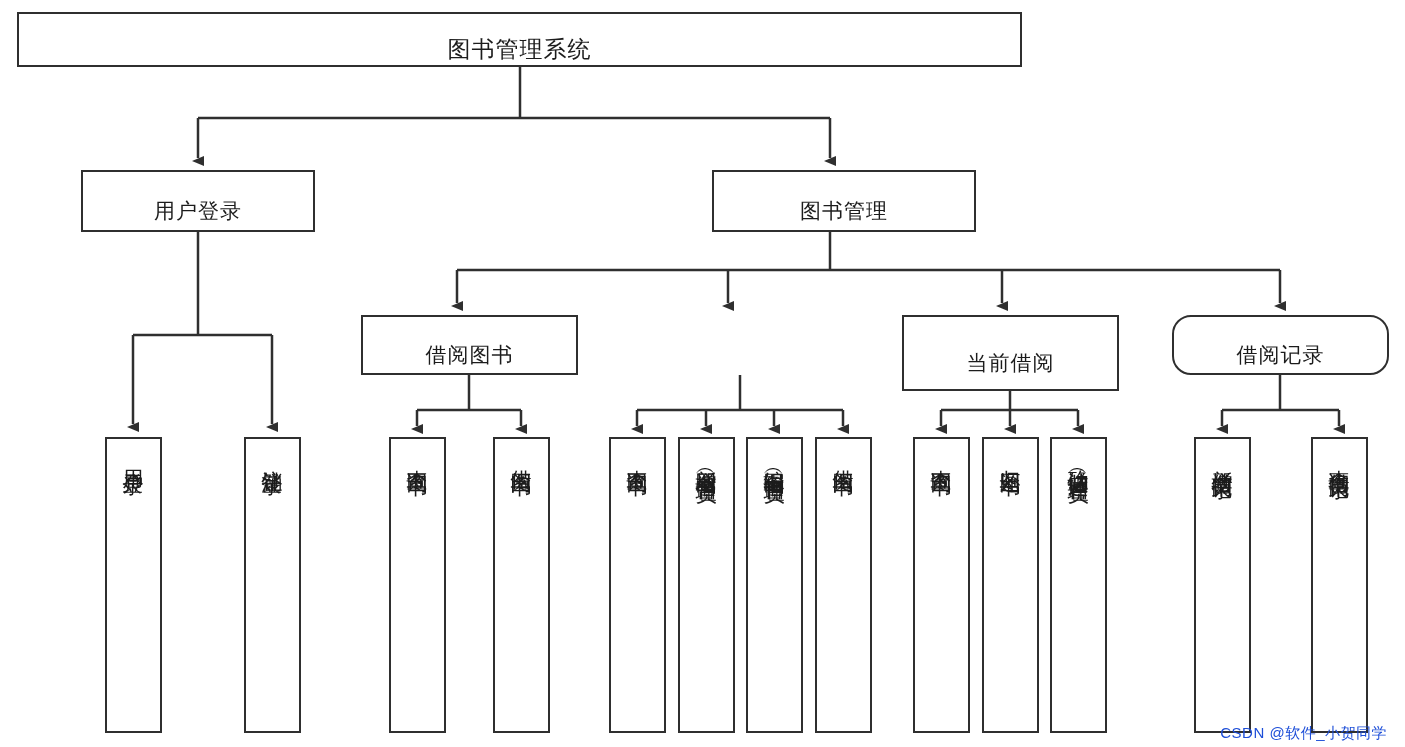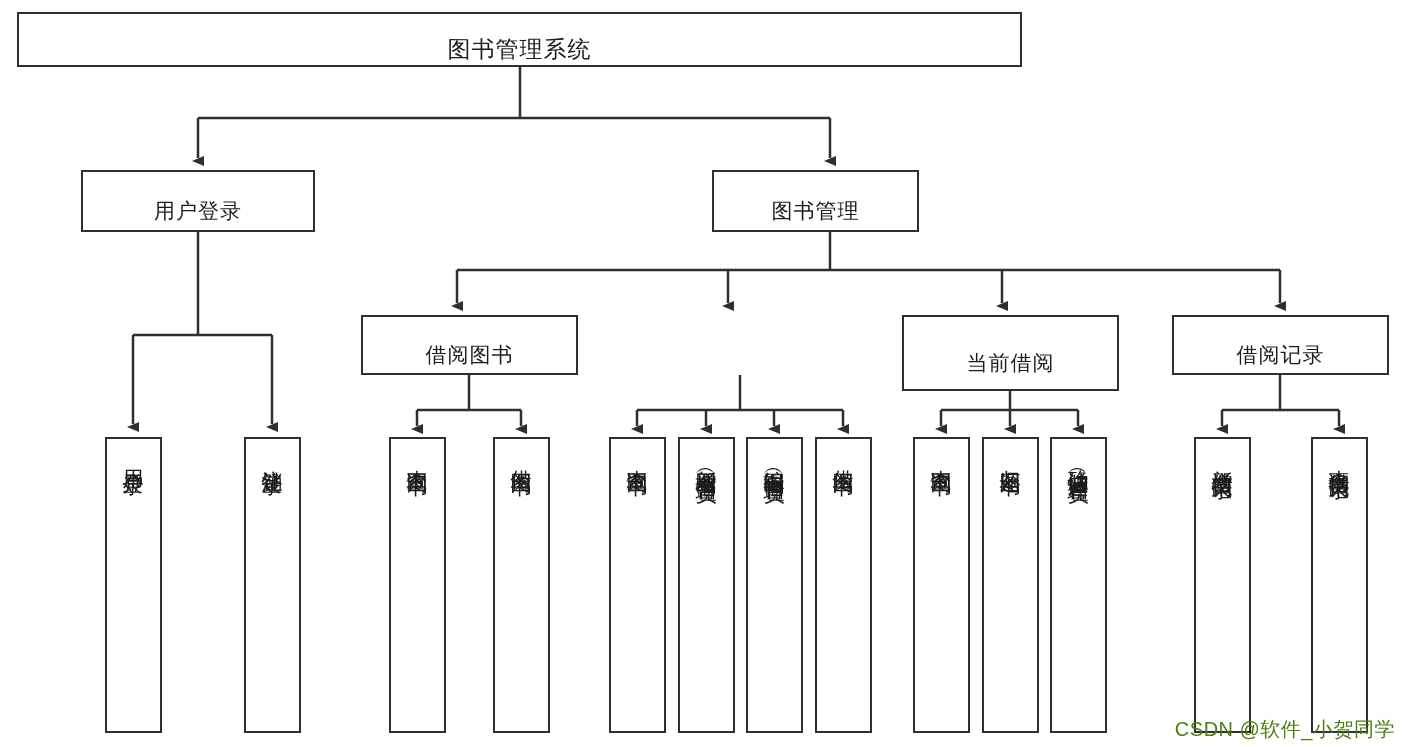--- a/index.html
+++ b/index.html
@@ -56,24 +56,24 @@
     line-height: 1;
     white-space: nowrap;
   }
   .htext {
     white-space: nowrap;
     letter-spacing: 1px;
     margin-top: 20px;
   }
   .watermark {
     position: absolute;
-    right: 10px;
+    right: 18px;
     bottom: 4px;
-    font-size: 20px;
-    color: #4d7c0f;
+    font-size: 15px;
+    color: #1d4ed8;
     letter-spacing: 0.5px;
     white-space: nowrap;
   }
 </style>
 </head>
 <body>
 
 <div id="canvas">
 
   <svg id="wires" viewBox="0 0 1405 747">
@@ -127,34 +127,34 @@
   </svg>
 
   <div class="node root" style="left:17px; top:12px; width:1005px; height:55px;">
     <span class="htext">图书管理系统</span>
   </div>
 
   <div class="node lvl1" style="left:81px; top:170px; width:234px; height:62px;">
     <span class="htext">用户登录</span>
   </div>
 
-  <div class="node lvl1" style="left:712px; top:170px; width:207px; height:62px;">
+  <div class="node lvl1" style="left:712px; top:170px; width:264px; height:62px;">
     <span class="htext">图书管理</span>
   </div>
 
   <div class="node lvl2" style="left:361px; top:315px; width:217px; height:60px;">
     <span class="htext">借阅图书</span>
   </div>
 
 
   <div class="node lvl2" style="left:902px; top:315px; width:217px; height:76px;">
     <span class="htext">当前借阅</span>
   </div>
 
-  <div class="node lvl2" style="left:1172px; top:315px; width:217px; height:60px;">
+  <div class="node lvl2" style="left:1172px; top:315px; width:217px; height:60px;border-radius:19px;">
     <span class="htext">借阅记录</span>
   </div>
 
   <div class="node leaf" style="left:105px; top:437px; width:57px; height:296px;">
     <span class="vtext">用户登录</span>
   </div>
   <div class="node leaf" style="left:244px; top:437px; width:57px; height:296px;">
     <span class="vtext">注销登录</span>
   </div>
 

